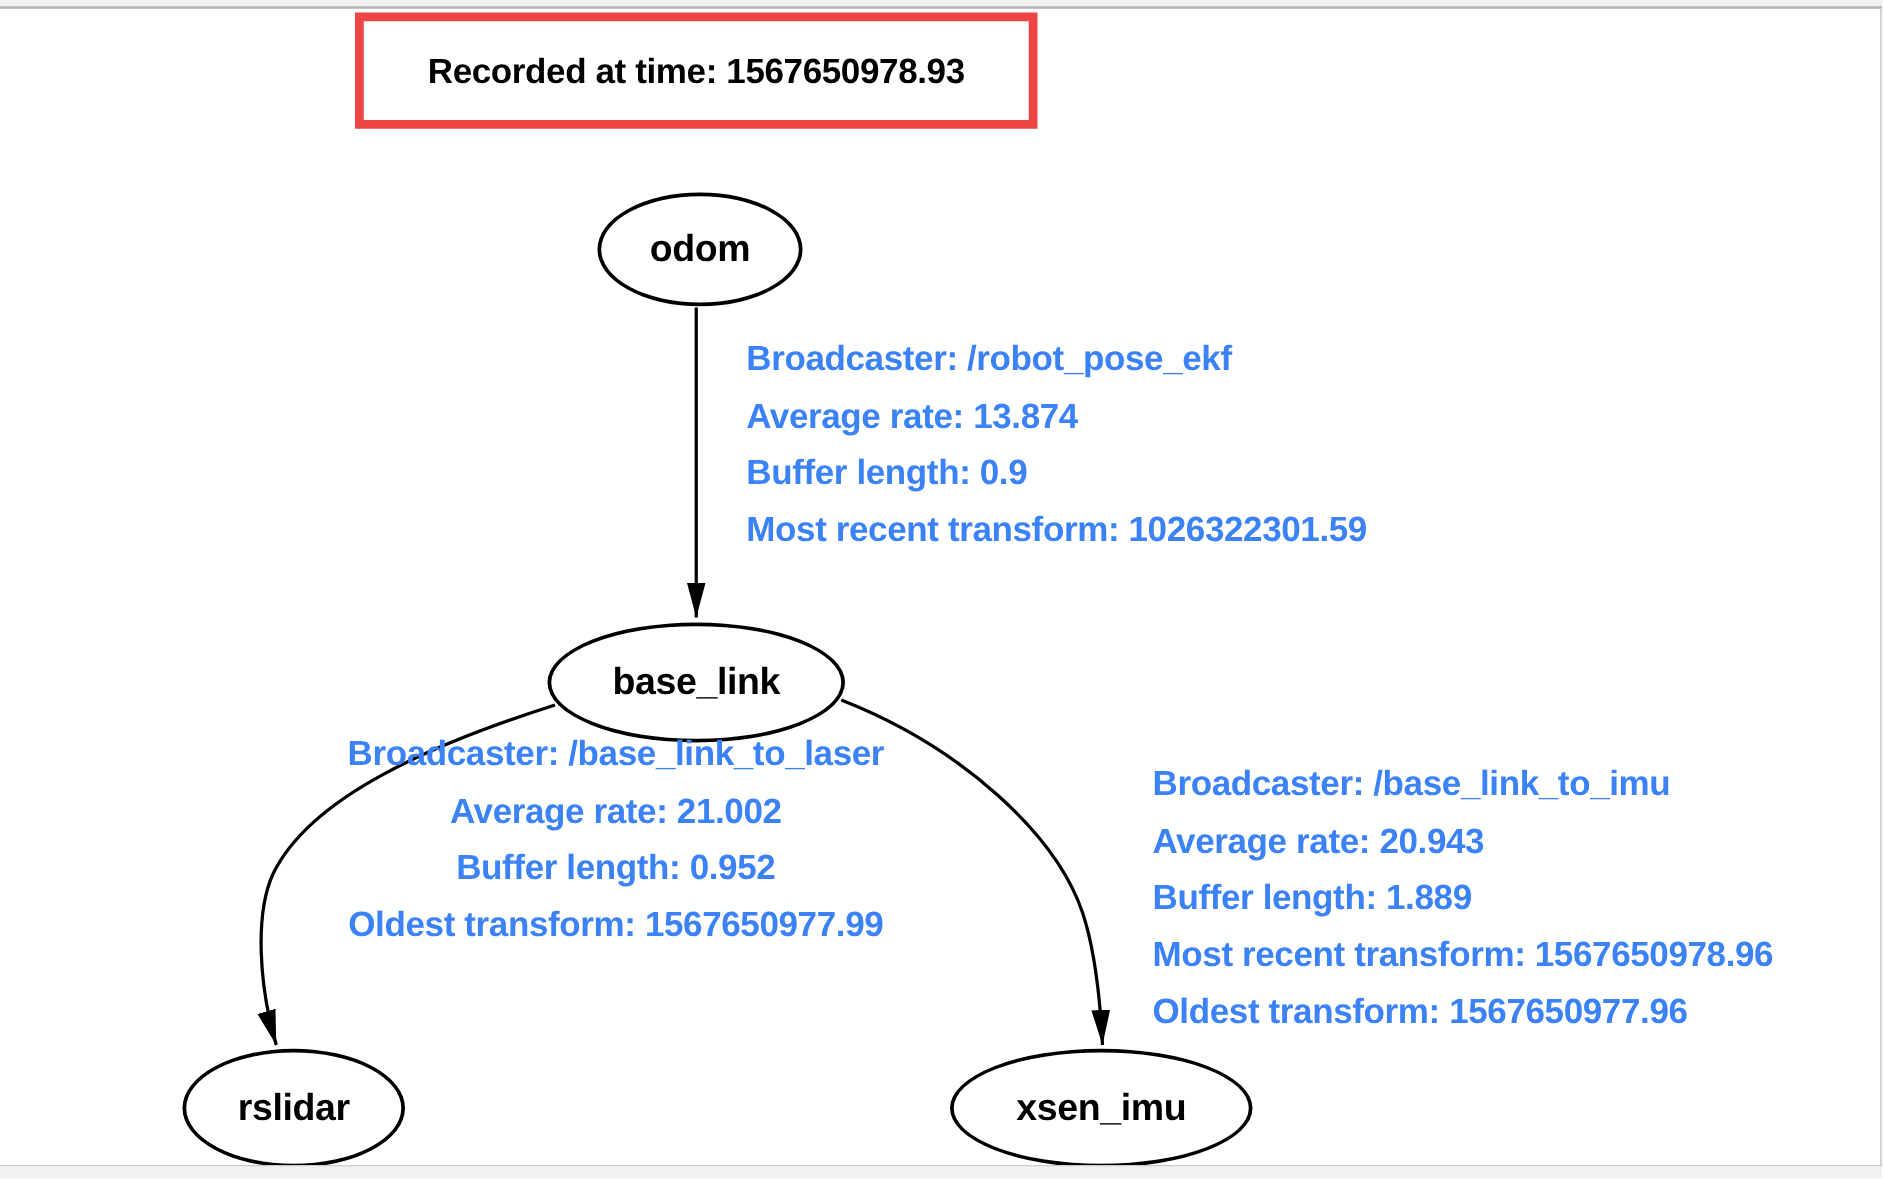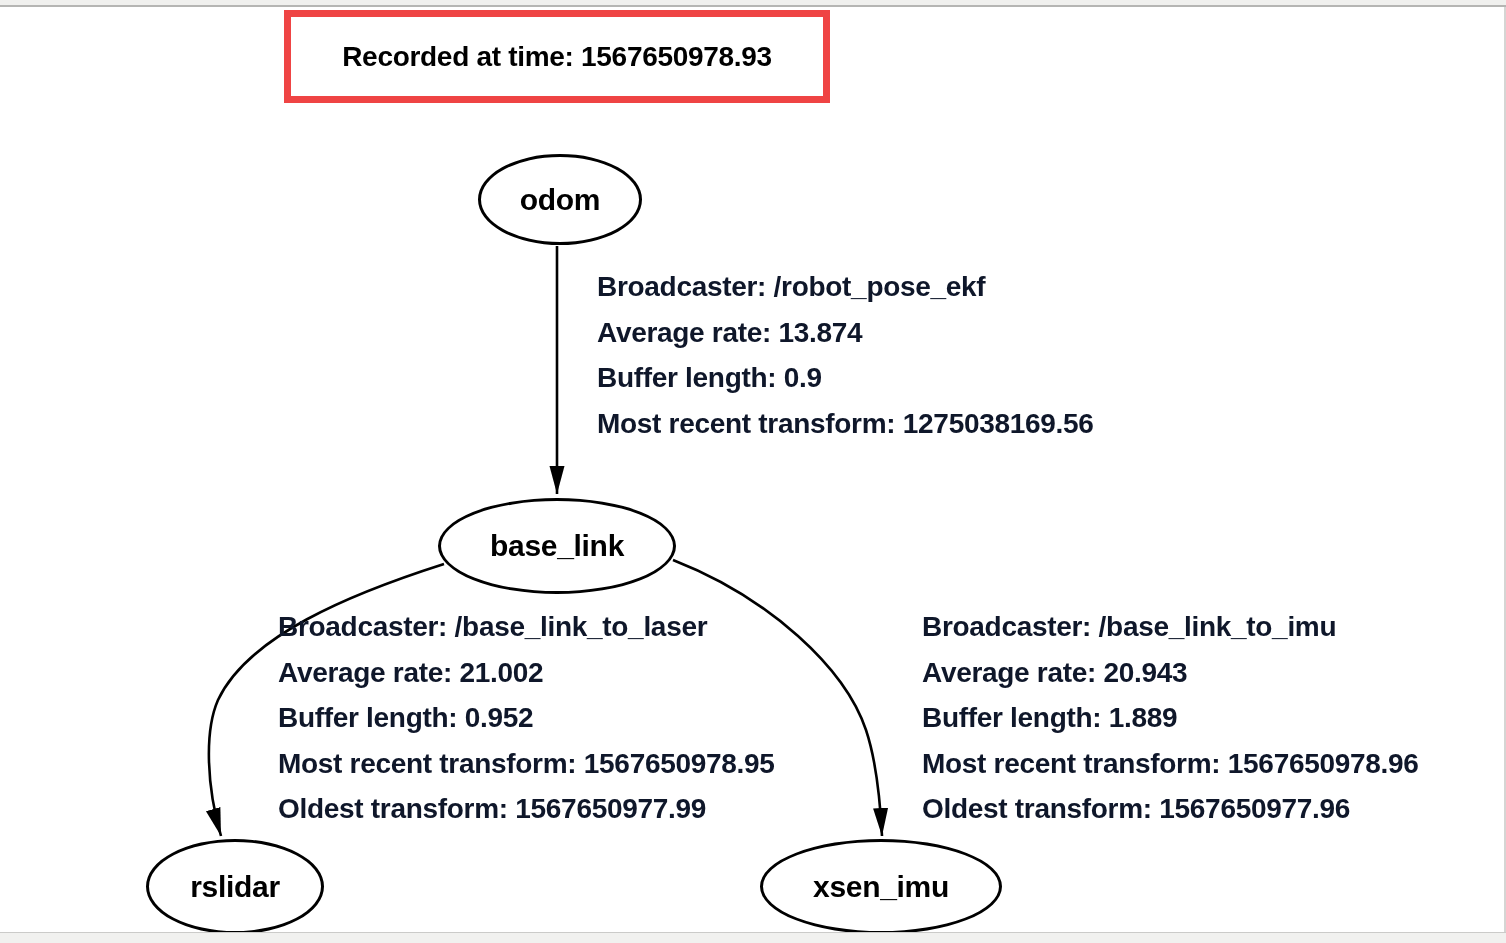--- a/index.html
+++ b/index.html
@@ -72,25 +72,25 @@
   .node.odom     { left: 478px; top: 154px; width: 164px; height: 91px; }
   .node.baselink { left: 438px; top: 498px; width: 238px; height: 96px; }
   .node.rslidar  { left: 146px; top: 839px; width: 178px; height: 95px; }
   .node.xsenimu  { left: 760px; top: 839px; width: 242px; height: 95px; }
   .edge-label {
     position: absolute;
     font-weight: 700;
     font-size: 28px;
     line-height: 45.5px;
     letter-spacing: -0.3px;
-    color: #0f172a;
+    color: #3b82f6;
     white-space: nowrap;
   }
   .edge-label.l1 { left: 597px; top: 264px; }
-  .edge-label.l2 { left: 278px; top: 604px; }
+  .edge-label.l2 { left: 278px; top: 580px; text-align: center; }
   .edge-label.l3 { left: 922px; top: 604px; }
 </style>
 </head>
 <body>
 
 <div id="canvas">
 
   <div class="top-strip"></div>
 
   <svg class="edges" width="1506" height="943" viewBox="0 0 1506 943">
@@ -121,28 +121,27 @@
   </div>
 
   <div class="node xsenimu">
     <span>xsen_imu</span>
   </div>
 
   <div class="edge-label l1">
     <div>Broadcaster: /robot_pose_ekf</div>
     <div>Average rate: 13.874</div>
     <div>Buffer length: 0.9</div>
-    <div>Most recent transform: 1275038169.56</div>
+    <div>Most recent transform: 1026322301.59</div>
   </div>
 
   <div class="edge-label l2">
     <div>Broadcaster: /base_link_to_laser</div>
     <div>Average rate: 21.002</div>
     <div>Buffer length: 0.952</div>
-    <div>Most recent transform: 1567650978.95</div>
     <div>Oldest transform: 1567650977.99</div>
   </div>
 
   <div class="edge-label l3">
     <div>Broadcaster: /base_link_to_imu</div>
     <div>Average rate: 20.943</div>
     <div>Buffer length: 1.889</div>
     <div>Most recent transform: 1567650978.96</div>
     <div>Oldest transform: 1567650977.96</div>
   </div>

